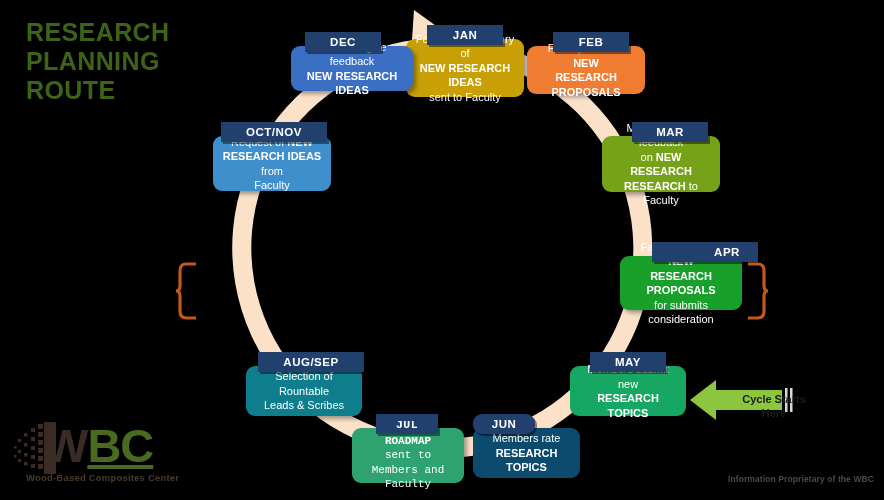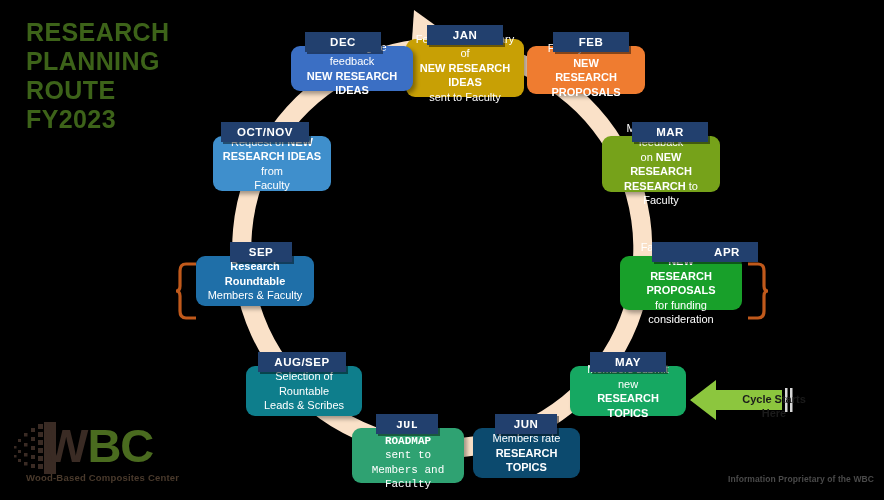--- a/index.html
+++ b/index.html
@@ -16,21 +16,21 @@
   
   .ring-wrap{position:absolute;left:192px;top:-2px;width:500px;height:500px;}
   .ring-wrap svg{display:block;}
 
   
   .node{position:absolute;}
   .tab{position:relative;z-index:3;height:20px;display:flex;align-items:center;
        justify-content:center;background:#22406e;color:#fff;font-size:11.5px;
        font-weight:bold;letter-spacing:.5px;
        box-shadow:2px 2px 0 rgba(0,0,0,.45);}
-  .tab.wide{width:88px;}
+  .tab.wide{width:106px;}
   .tab.norm{width:76px;}
   .tab.sm{width:62px;}
   .body{position:relative;z-index:2;border-radius:9px;color:#fff;
         display:flex;align-items:center;justify-content:center;text-align:center;
         font-size:11px;line-height:14.5px;padding:6px 9px;box-sizing:border-box;
         box-shadow:3px 3px 4px rgba(0,0,0,.35);}
   .body b{font-weight:bold;}
 
   
   .bracket{position:absolute;z-index:4;}
@@ -38,37 +38,36 @@
   
   .startarrow{position:absolute;z-index:5;}
   .startarrow .lbl{position:absolute;left:48px;top:14px;width:72px;text-align:center;
      font-size:11px;line-height:14px;color:#1b1b1b;font-weight:600;}
 
   
   .logo{position:absolute;left:10px;top:418px;width:150px;height:74px;}
   .logo .wbc{position:absolute;left:34px;top:4px;font-size:47px;line-height:47px;
              font-weight:bold;letter-spacing:-1px;}
   .logo .w{color:#3a2b24;}
-  .logo .bc{color:#4a6b1f;}
+  .logo .bc{color:#4a6b1f;text-decoration:underline;}
   .logo .sub{position:absolute;left:16px;top:54px;font-size:9.5px;font-weight:bold;
              color:#4a3a2c;letter-spacing:.2px;white-space:nowrap;}
 
   .footnote{position:absolute;right:10px;top:474px;font-size:8.5px;font-weight:bold;
             color:#4a4a4a;letter-spacing:.1px;padding-left:13px;}
 </style>
 </head>
 <body>
 
 <div id="stage">
 
   <div class="title">
     <div>RESEARCH</div>
     <div>PLANNING</div>
     <div>ROUTE</div>
-    <div>FY2023</div>
   </div>
 
   <div class="ring-wrap">
     <svg width="500" height="500" viewBox="0 0 500 500">
 
       <path d="M 250 40
                A 210 210 0 1 1 239.0 40.3
                L 239.6 59.3
                A 191 191 0 1 0 250 59
                Z" fill="#fae1c8"></path>
@@ -133,47 +132,36 @@
       </div>
     <div class="body" style="background:#76a21a;margin-top:-6px;height:56px;">
       <span>
         <span>Members give feedback</span><br>
         <span>on <b>NEW RESEARCH</b></span><br>
         <span><b>RESEARCH</b> to Faculty</span>
       </span>
     </div>
   </div>
 
-  <div class="node" style="left:196px;top:242px;width:118px;">
-    <div class="tab sm" style="margin-left:34px;">
-        <span>SEP</span>
-      </div>
-    <div class="body" style="background:#1f6fa8;margin-top:-6px;height:50px;">
-      <span>
-        <b>Research Roundtable</b><br>
-        <span>Members &amp; Faculty</span>
-      </span>
-    </div>
-  </div>
 
   <div class="bracket" style="left:176px;top:262px;">
     <svg width="22" height="58" viewBox="0 0 22 58">
       <path d="M20 2 H10 Q4 2 4 9 V24 Q4 29 0 29 Q4 29 4 34 V49 Q4 56 10 56 H20" fill="none" stroke="#c0591b" stroke-width="3.2"></path>
     </svg>
   </div>
 
   <div class="node" style="left:620px;top:242px;width:122px;">
     <div class="tab sm" style="margin-left:32px;padding-left:44px;">
         <span>APR</span>
       </div>
     <div class="body" style="background:#18a02a;margin-top:-6px;height:54px;">
       <span>
         <span>Faculty presents <b>NEW</b></span><br>
         <b>RESEARCH PROPOSALS</b><br>
-        <span>for funding consideration</span>
+        <span>for submits consideration</span>
       </span>
     </div>
   </div>
 
   <div class="bracket" style="left:746px;top:262px;">
     <svg width="22" height="58" viewBox="0 0 22 58">
       <path d="M2 2 H12 Q18 2 18 9 V24 Q18 29 22 29 Q18 29 18 34 V49 Q18 56 12 56 H2" fill="none" stroke="#c0591b" stroke-width="3.2"></path>
     </svg>
   </div>
 
@@ -219,21 +207,21 @@
     <div class="body" style="background:#2fa272;margin-top:-6px;height:55px;">
       <span>
         <b>RESEARCH ROADMAP</b><br>
         <span>sent to Members and</span><br>
         <span>Faculty</span>
       </span>
     </div>
   </div>
 
   <div class="node" style="left:473px;top:414px;width:107px;">
-    <div class="tab sm" style="margin-left:22px;">
+    <div class="tab sm" style="border-radius:9px;">
         <span>JUN</span>
       </div>
     <div class="body" style="background:#0c4a6e;margin-top:-6px;height:50px;text-align:center;">
       <span>
         <span>Members rate</span><br>
         <b>RESEARCH TOPICS</b>
       </span>
     </div>
   </div>
 

